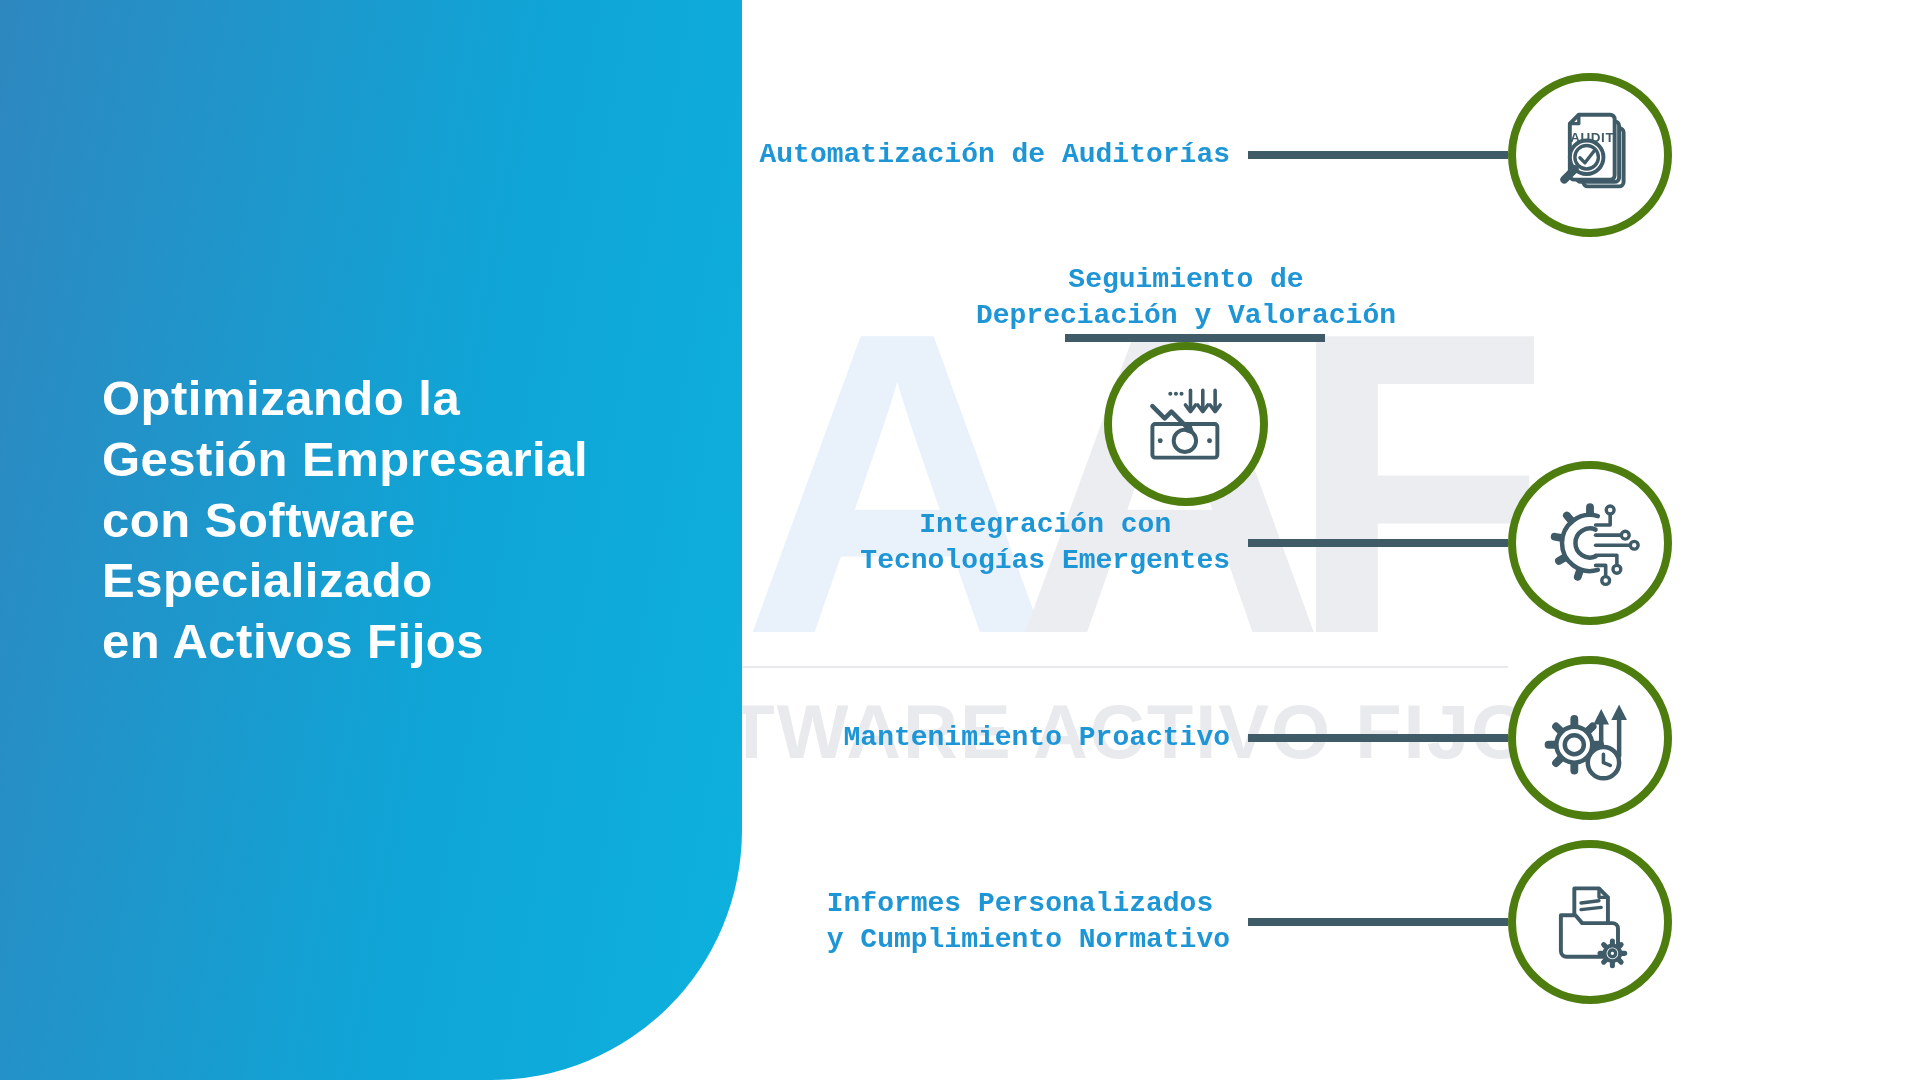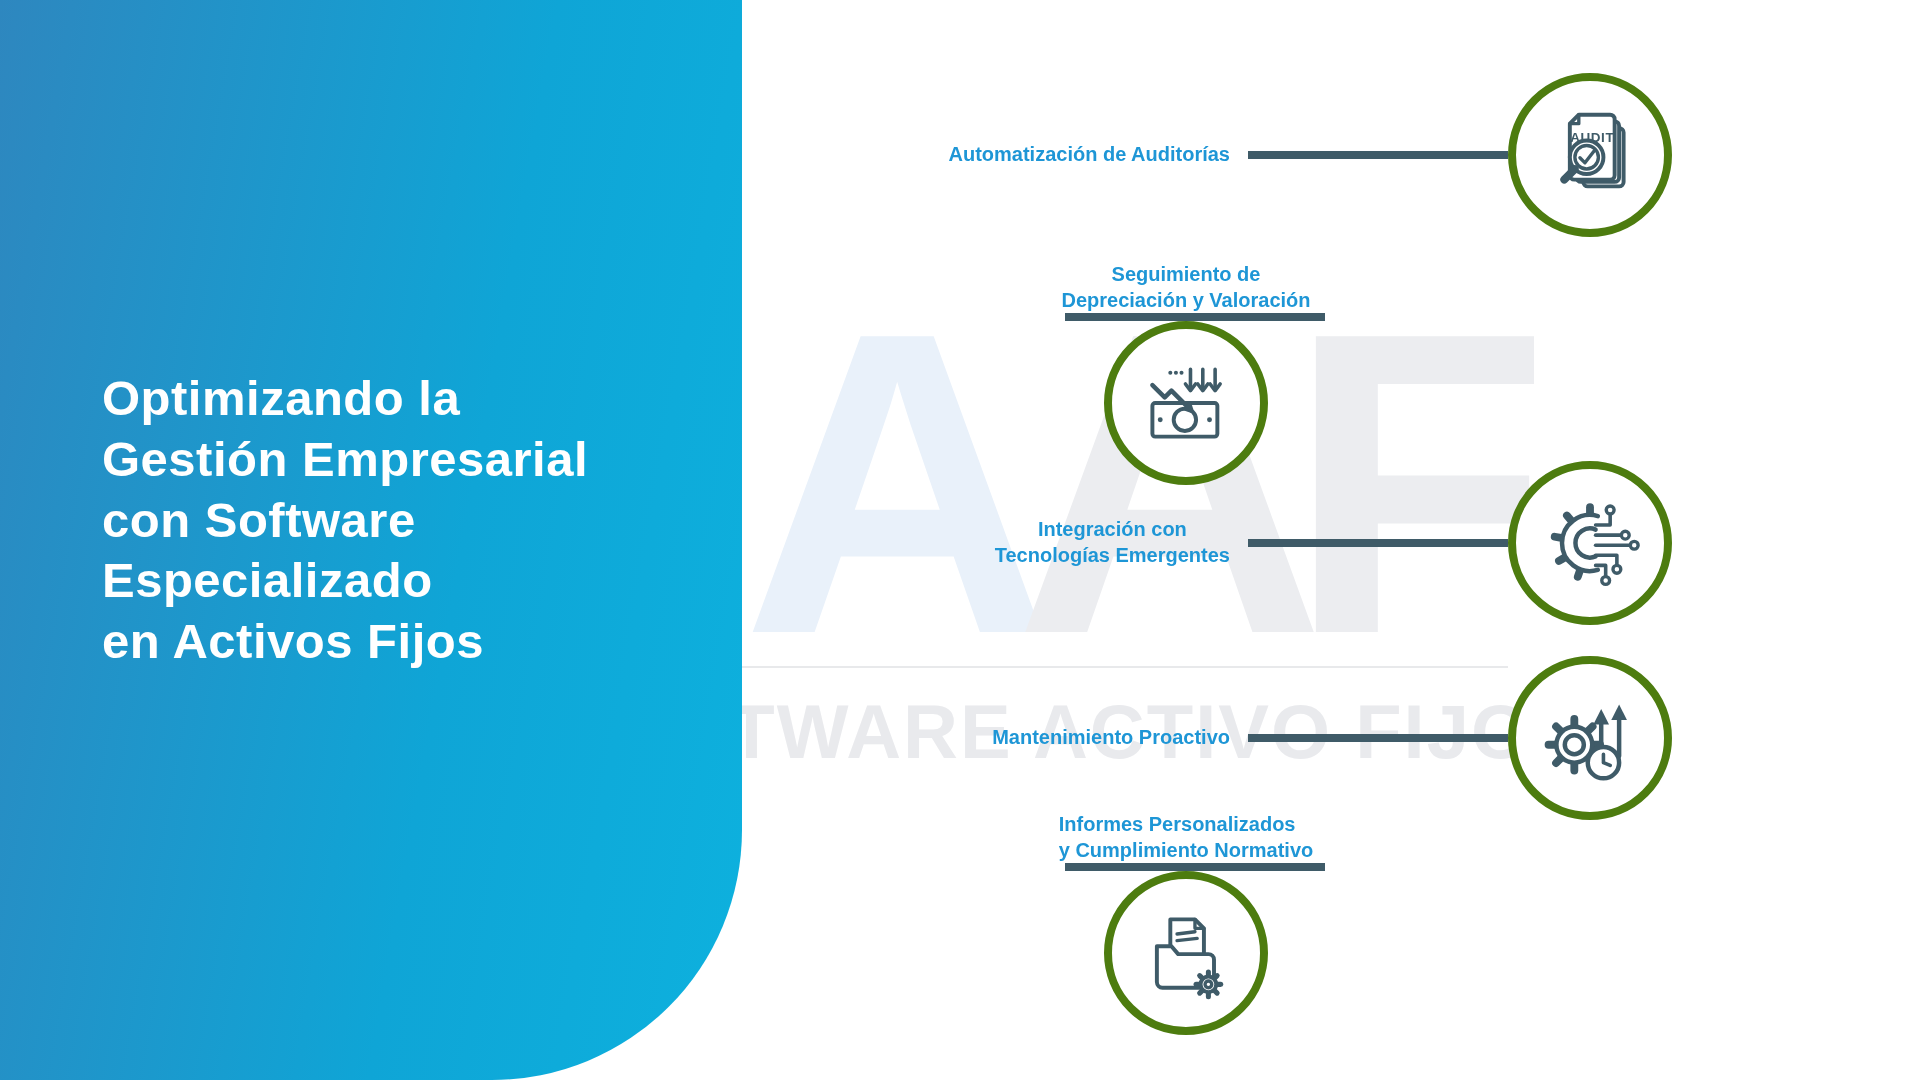--- a/index.html
+++ b/index.html
@@ -18,21 +18,21 @@
 
   
   .panel{position:absolute;left:0;top:0;width:742px;height:1080px;z-index:3;
     background:linear-gradient(100deg,#2e87bf 0%,#0fa5d6 60%,#0db1de 100%);
     border-bottom-right-radius:250px;}
   .title{position:absolute;left:95px;top:368px;width:610px;color:#ffffff;
     font-size:49px;font-weight:700;line-height:1.24;letter-spacing:.5px;white-space:pre-line;margin-left:7px;}
 
   
   .row{position:absolute;left:700px;width:972px;height:180px;display:flex;align-items:center;z-index:2;}
-  .row .label{flex:1;text-align:right;color:#1e96d6;font-size:20px;font-weight:700;line-height:1.28;}
+  .row .label{flex:1;text-align:right;color:#1e96d6;font-size:28px;font-weight:700;line-height:1.28;font-family:Liberation Mono, monospace;}
   .row .label .txt{display:inline-block;white-space:pre-line;}
   .row .label .txt.ta-center{text-align:center;}
   .row .label .txt.ta-left{text-align:left;}
   .connector{width:260px;height:8px;background:#3f5b68;margin-left:18px;flex-shrink:0;}
   .circle{width:148px;height:148px;border:8px solid #4d7c0f;border-radius:50%;background:#ffffff;
     flex-shrink:0;display:flex;align-items:center;justify-content:center;}
   .circle svg{display:block;}
 
   .icon-stroke{stroke:#3f5b68;fill:none;stroke-linecap:round;stroke-linejoin:round;}
   .icon-fill{fill:#3f5b68;stroke:none;}
@@ -156,21 +156,21 @@
           <circle cx="68" cy="20.5" r="3.5"></circle>
           <circle cx="81.5" cy="43" r="3.5"></circle>
           <circle cx="89.5" cy="52" r="3.5"></circle>
           <circle cx="74" cy="73.5" r="3.5"></circle>
           <circle cx="64" cy="83.5" r="3.5"></circle>
         </g>
       </svg>
     </div>
   </div>
 
-  <div class="row" style="top:812px;flex-direction:column;">
+  <div class="row" style="top:832px;">
     <div class="label"><span class="txt ta-left">Informes Personalizados
 y Cumplimiento Normativo</span></div>
     <div class="connector"></div>
     <div class="circle">
       <svg width="112" height="112" viewBox="0 0 100 100">
         <path class="icon-stroke icon-white" stroke-width="3.5" d="M36 20 H58 L66 28 V54 H36 Z"></path>
         <path class="icon-stroke" stroke-width="3" d="M58 20 V28 H66"></path>
         <line class="icon-stroke" stroke-width="3" x1="42" y1="33" x2="58" y2="31"></line>
         <line class="icon-stroke" stroke-width="3" x1="42" y1="39" x2="60" y2="37"></line>
         <path class="icon-stroke icon-white" stroke-width="3.5" d="M24 44 H37 L43 51 H70 A5 5 0 0 1 75 56 V76 A5 5 0 0 1 70 81 H29 A5 5 0 0 1 24 76 Z"></path>

